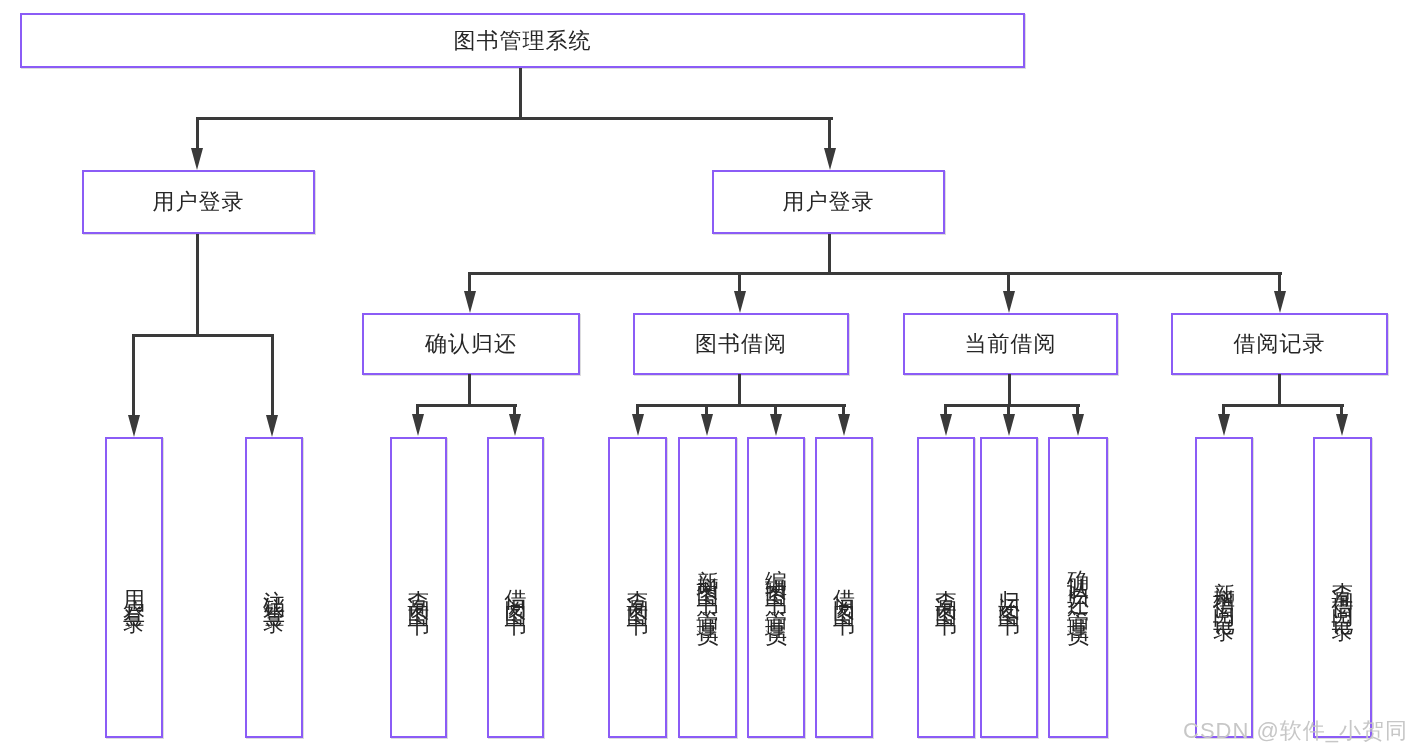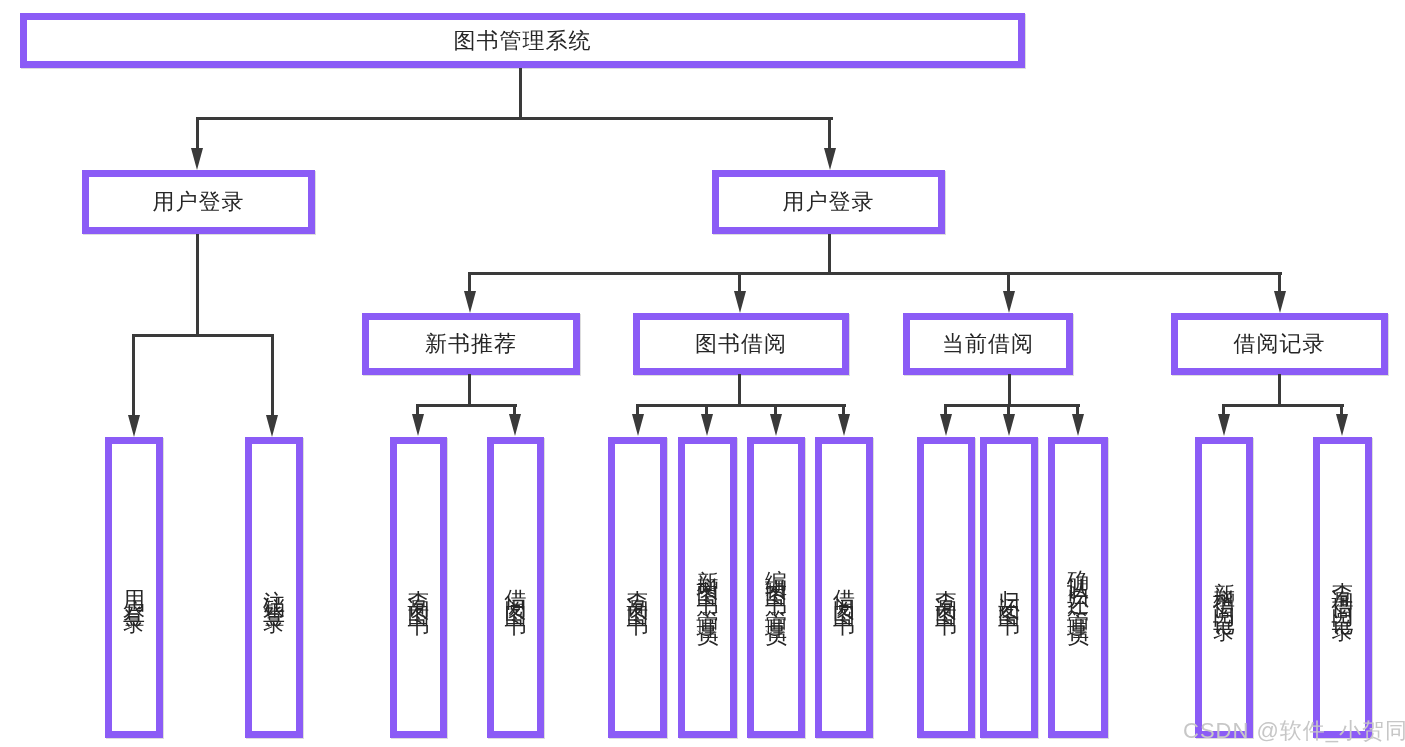--- a/index.html
+++ b/index.html
@@ -7,21 +7,21 @@
     position:relative;
     width:1405px;height:747px;
     background:#ffffff;
     font-family:"Liberation Sans","DejaVu Sans",sans-serif;
     color:#262626;
     overflow:hidden;
   }
   .node{
     position:absolute;
     background:#ffffff;
-    border:7px solid #8b5cf6;
+    border:2px solid #8b5cf6;
     box-sizing:border-box;
     display:flex;align-items:center;justify-content:center;
     box-shadow:1px 1px 0 rgba(120,120,120,.25);
   }
   .hlabel{
     font-size:22px;
     color:#262626;
     letter-spacing:1px;
     white-space:nowrap;
   }
@@ -93,26 +93,26 @@
   <div class="ln" style="left:468px;top:274px;width:3px;height:18px"></div>
   <div class="arr" style="left:464px;top:291px"></div>
   <div class="ln" style="left:738px;top:274px;width:3px;height:18px"></div>
   <div class="arr" style="left:734px;top:291px"></div>
   <div class="ln" style="left:1007px;top:274px;width:3px;height:18px"></div>
   <div class="arr" style="left:1003px;top:291px"></div>
   <div class="ln" style="left:1278px;top:274px;width:3px;height:18px"></div>
   <div class="arr" style="left:1274px;top:291px"></div>
 
   <div class="node" style="left:362px;top:313px;width:218px;height:62px">
-    <span class="hlabel">新书推荐</span>
+    <span class="hlabel">确认归还</span>
   </div>
   <div class="node" style="left:633px;top:313px;width:216px;height:62px">
     <span class="hlabel">图书借阅</span>
   </div>
-  <div class="node" style="left:903px;top:313px;width:170px;height:62px">
+  <div class="node" style="left:903px;top:313px;width:215px;height:62px">
     <span class="hlabel">当前借阅</span>
   </div>
   <div class="node" style="left:1171px;top:313px;width:217px;height:62px">
     <span class="hlabel">借阅记录</span>
   </div>
 
   <div class="ln" style="left:468px;top:374px;width:3px;height:33px"></div>
   <div class="ln" style="left:416px;top:404px;width:101px;height:3px"></div>
   <div class="ln" style="left:416px;top:404px;width:3px;height:11px"></div>
   <div class="arr" style="left:412px;top:414px"></div>

